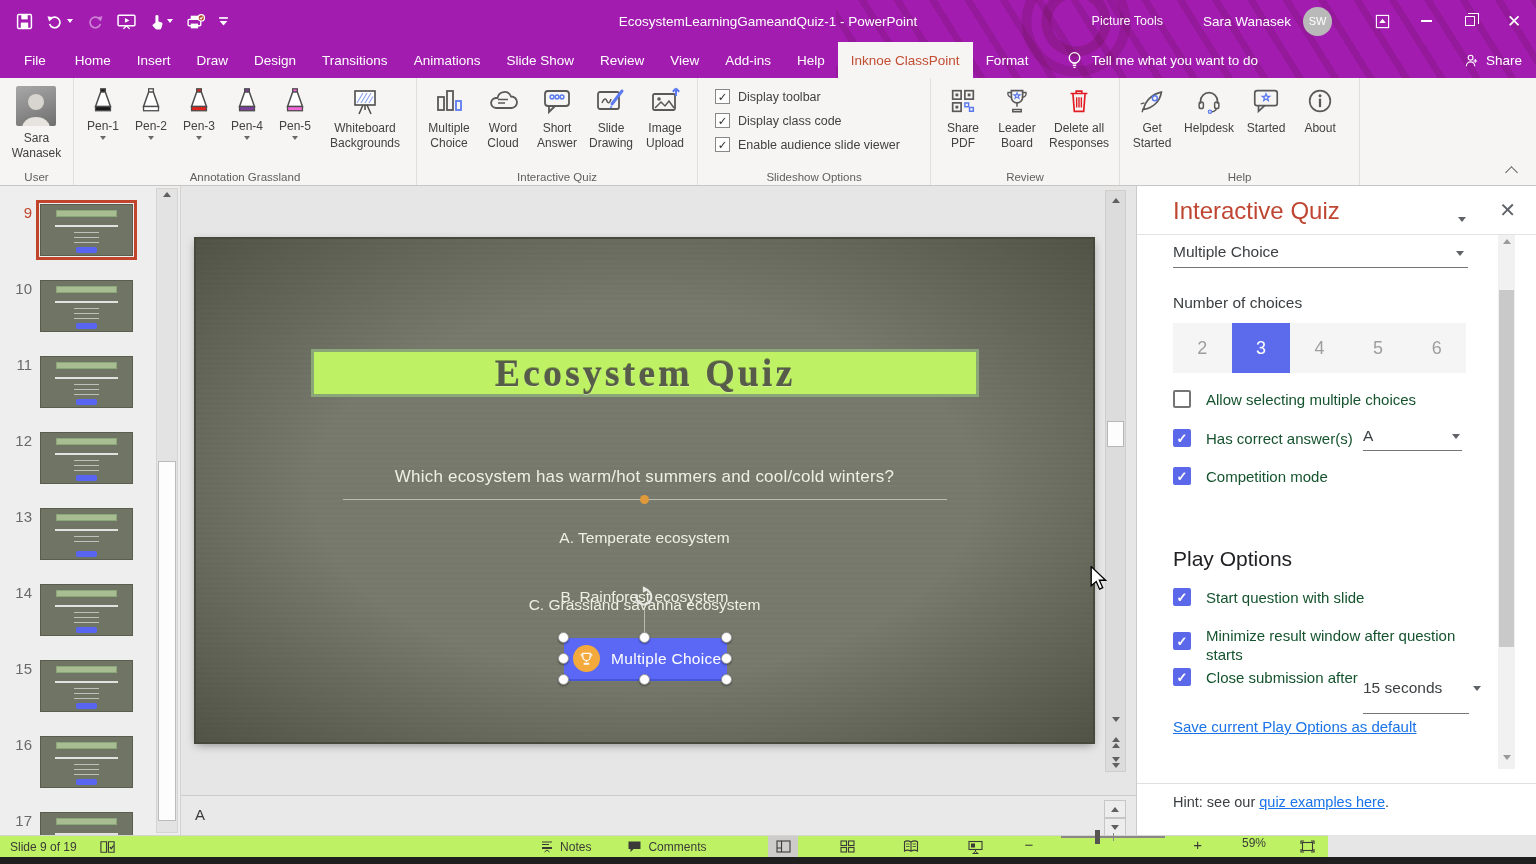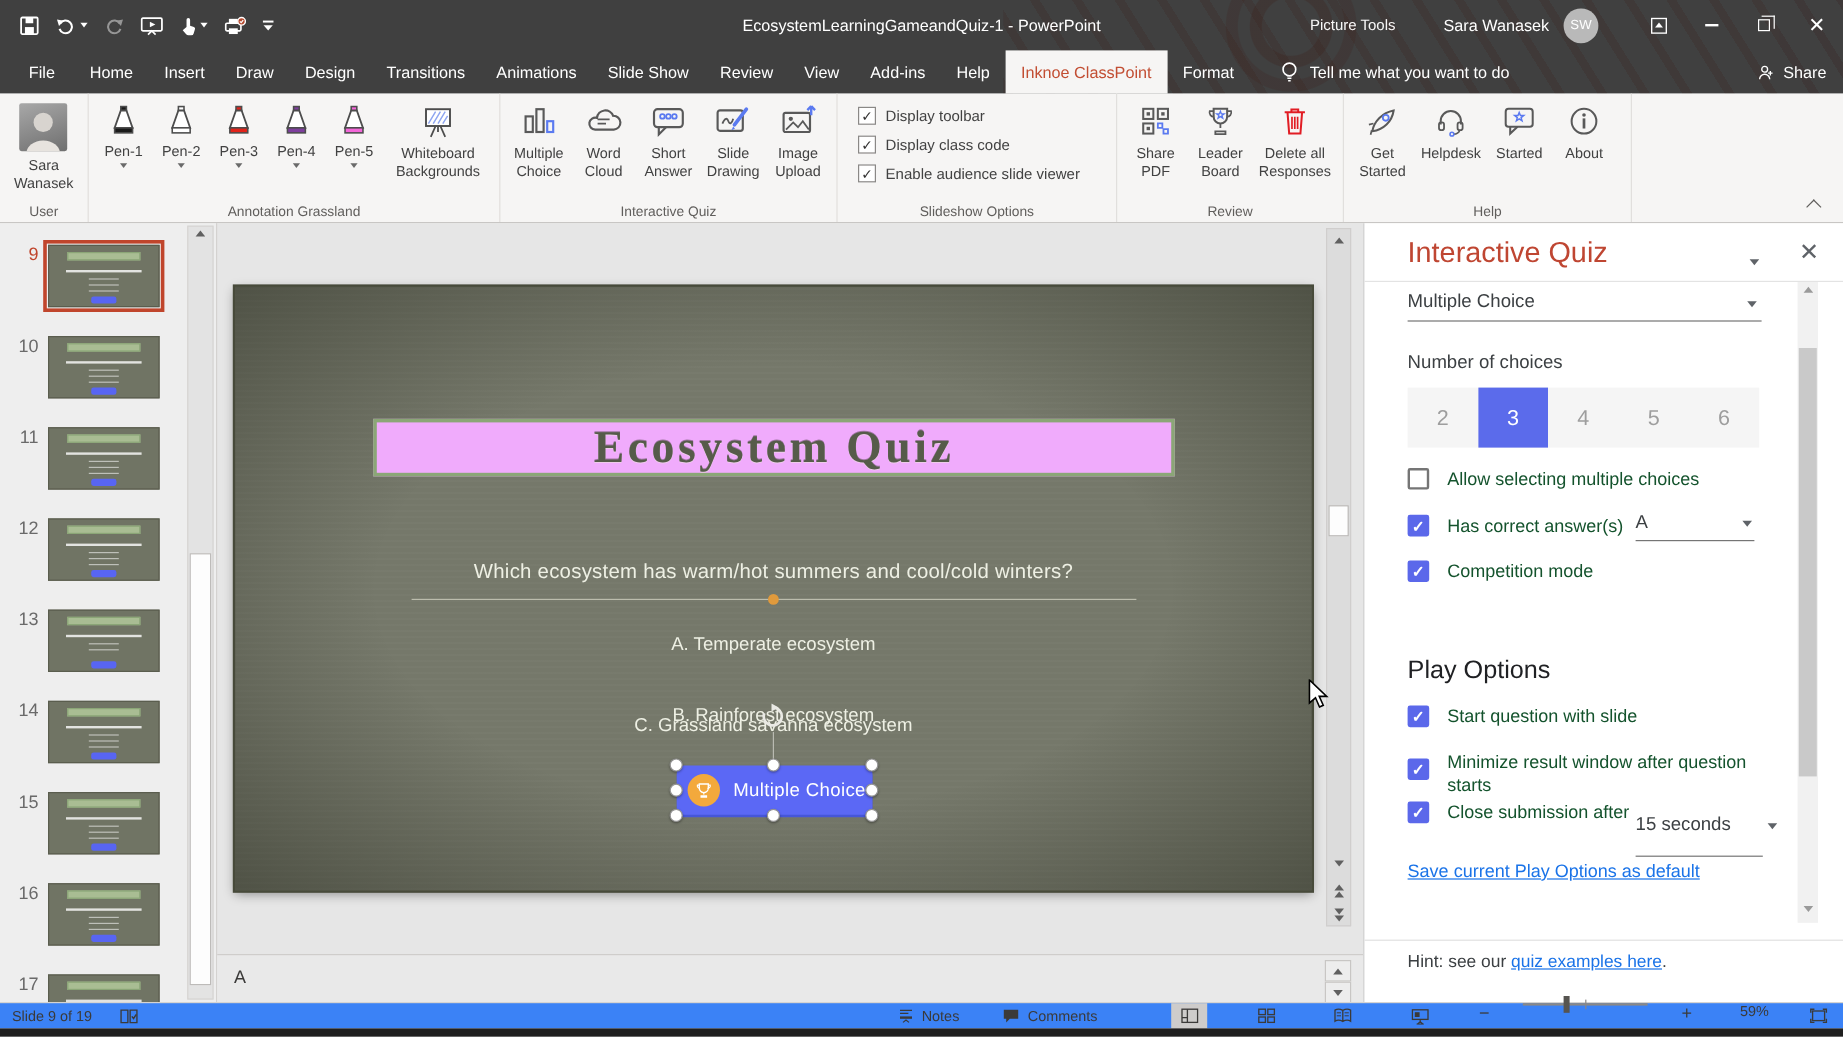--- a/index.html
+++ b/index.html
@@ -1,20 +1,20 @@
 <!DOCTYPE html>
 <html><head>
 <meta charset="utf-8">
 <style>
   html,body{margin:0;padding:0;background:#333;}
   *{box-sizing:border-box;}
   .app{position:relative;width:1536px;height:864px;background:#e6e6e6;overflow:hidden;
        font-family:"Liberation Sans",sans-serif;-webkit-font-smoothing:antialiased;}
   
-  .header{position:absolute;top:0;left:0;width:1536px;height:78px;background:#404040;}
+  .header{position:absolute;top:0;left:0;width:1536px;height:78px;background:#a21caf;}
   .tb-art{position:absolute;right:0;top:0;width:700px;height:78px;pointer-events:none;opacity:.9;
     background:
       radial-gradient(circle at 240px 22px, transparent 24px, rgba(60,10,0,.18) 25px, rgba(60,10,0,.18) 34px, transparent 35px),
       radial-gradient(circle at 240px 22px, transparent 44px, rgba(60,10,0,.14) 45px, rgba(60,10,0,.14) 54px, transparent 55px),
       repeating-linear-gradient(58deg, rgba(55,8,0,.13) 0 7px, transparent 7px 30px);}
   .titlebar{position:absolute;top:0;left:0;width:100%;height:42px;display:flex;align-items:center;z-index:2;}
   .qat{display:flex;align-items:center;gap:13px;padding-left:16px;}
   .qat .qi{display:flex;align-items:center;gap:3px;color:#fff;cursor:pointer;}
   .qat svg{display:block;}
   .dis{opacity:.45;}
@@ -71,21 +71,21 @@
   .t-scroll{position:absolute;right:2px;top:2px;width:22px;height:645px;background:#e3e3e3;border:1px solid #d6d4d2;}
   .t-up{position:absolute;top:3px;left:0;right:0;display:flex;justify-content:center;}
   .t-thumb{position:absolute;left:1px;top:272px;width:18px;height:360px;background:#fdfdfd;border:1px solid #bdbbb9;}
   
   .editor{position:absolute;left:180px;top:0;width:956px;height:649px;background:#e6e6e6;border-left:1px solid #d4d2d0;}
   .slide{position:absolute;left:15px;top:53px;width:897px;height:503px;background:#75786a;
          box-shadow:0 0 0 2px #474a3a, 0 3px 9px rgba(0,0,0,.4);}
   .slide::before{content:"";position:absolute;inset:0;pointer-events:none;
          background:radial-gradient(ellipse at center, rgba(0,0,0,0) 52%, rgba(18,20,10,.38) 100%),
                     repeating-linear-gradient(0deg, rgba(255,255,255,.018) 0 2px, transparent 2px 5px);}
-  .banner{position:absolute;left:115px;top:110px;width:668px;height:48px;background:#f0abfc;border:3px solid #8ba677;
+  .banner{position:absolute;left:115px;top:110px;width:668px;height:48px;background:#bef264;border:3px solid #8ba677;
           display:flex;align-items:center;justify-content:center;cursor:pointer;}
   .slide-title{font-family:"Liberation Serif",serif;font-size:38px;font-weight:700;letter-spacing:3px;color:#565b4a;
           text-shadow:0 1px 0 rgba(235,242,215,.45), 0 -1px 0 rgba(35,40,22,.4);}
   .question{position:absolute;left:0;width:100%;top:228px;text-align:center;font-size:17px;color:#eef0e4;letter-spacing:.2px;cursor:pointer;}
   .q-div{position:absolute;left:147px;top:260px;width:604px;height:1px;background:rgba(235,235,218,.6);}
   .q-dot{position:absolute;left:444px;top:256px;width:9px;height:9px;border-radius:50%;background:#e09a3c;}
   .option{position:absolute;left:0;width:100%;text-align:center;font-size:15.5px;color:#eef0e4;cursor:pointer;}
   .cp-btn{position:absolute;left:368px;top:399px;width:163px;height:41px;border-radius:6px;background:#5b68f5;
           box-shadow:0 2px 0 #4656d8;display:flex;align-items:center;padding-left:9px;cursor:pointer;}
   .cp-btn .coin{width:27px;height:27px;border-radius:50%;background:#f3a93c;display:flex;align-items:center;justify-content:center;flex:0 0 auto;}
@@ -123,21 +123,21 @@
   .pcb-lbl{font-size:15px;color:#14532d;line-height:19px;padding-top:0px;}
   .inline-dd{position:absolute;font-size:15.5px;color:#3c4043;border-bottom:1px solid #757575;cursor:pointer;}
   .play-h{font-size:21px;color:#202124;}
   .p-link{font-size:15px;color:#1a73e8;text-decoration:underline;cursor:pointer;}
   .p-divider{position:absolute;left:0;right:0;top:597px;height:1px;background:#e0e0e0;}
   .p-hint{position:absolute;left:36px;top:608px;font-size:14.5px;color:#3c4043;}
   .p-track{position:absolute;left:361px;top:49px;width:17px;height:534px;background:#f1f1f1;}
   .p-thumb{position:absolute;left:1px;top:55px;width:15px;height:357px;background:#c9c9c9;cursor:pointer;}
   .p-arr{position:absolute;left:0;width:100%;display:flex;justify-content:center;cursor:pointer;}
   
-  .statusbar{position:absolute;top:835px;left:0;width:1536px;height:22px;background:#3b82f6;border-top:1px solid #d6d4d2;
+  .statusbar{position:absolute;top:835px;left:0;width:1328px;height:22px;background:#bef264;border-top:1px solid #d6d4d2;
              display:flex;align-items:center;font-size:12px;color:#3b3a39;}
   .sb-left{display:flex;align-items:center;gap:22px;margin-left:10px;}
   .sb-right{margin-left:auto;display:flex;align-items:flex-start;gap:16px;margin-right:6px;}
   .sb-item{display:flex;align-items:center;gap:6px;padding:0 10px;height:22px;cursor:pointer;}
   .sb-view{width:30px;height:22px;display:flex;align-items:center;justify-content:center;cursor:pointer;}
   .sb-view.active{background:#cecccb;}
   .z-track{position:relative;width:104px;height:2px;background:#8a8886;margin:0 8px;cursor:pointer;}
   .z-tick{position:absolute;left:50%;top:-3px;width:1px;height:8px;background:#8a8886;}
   .z-thumb{position:absolute;left:32%;top:-6px;width:5px;height:14px;background:#565450;cursor:pointer;}
   .z-btn{font-size:15px;color:#3b3a39;padding:0 4px;cursor:pointer;}

